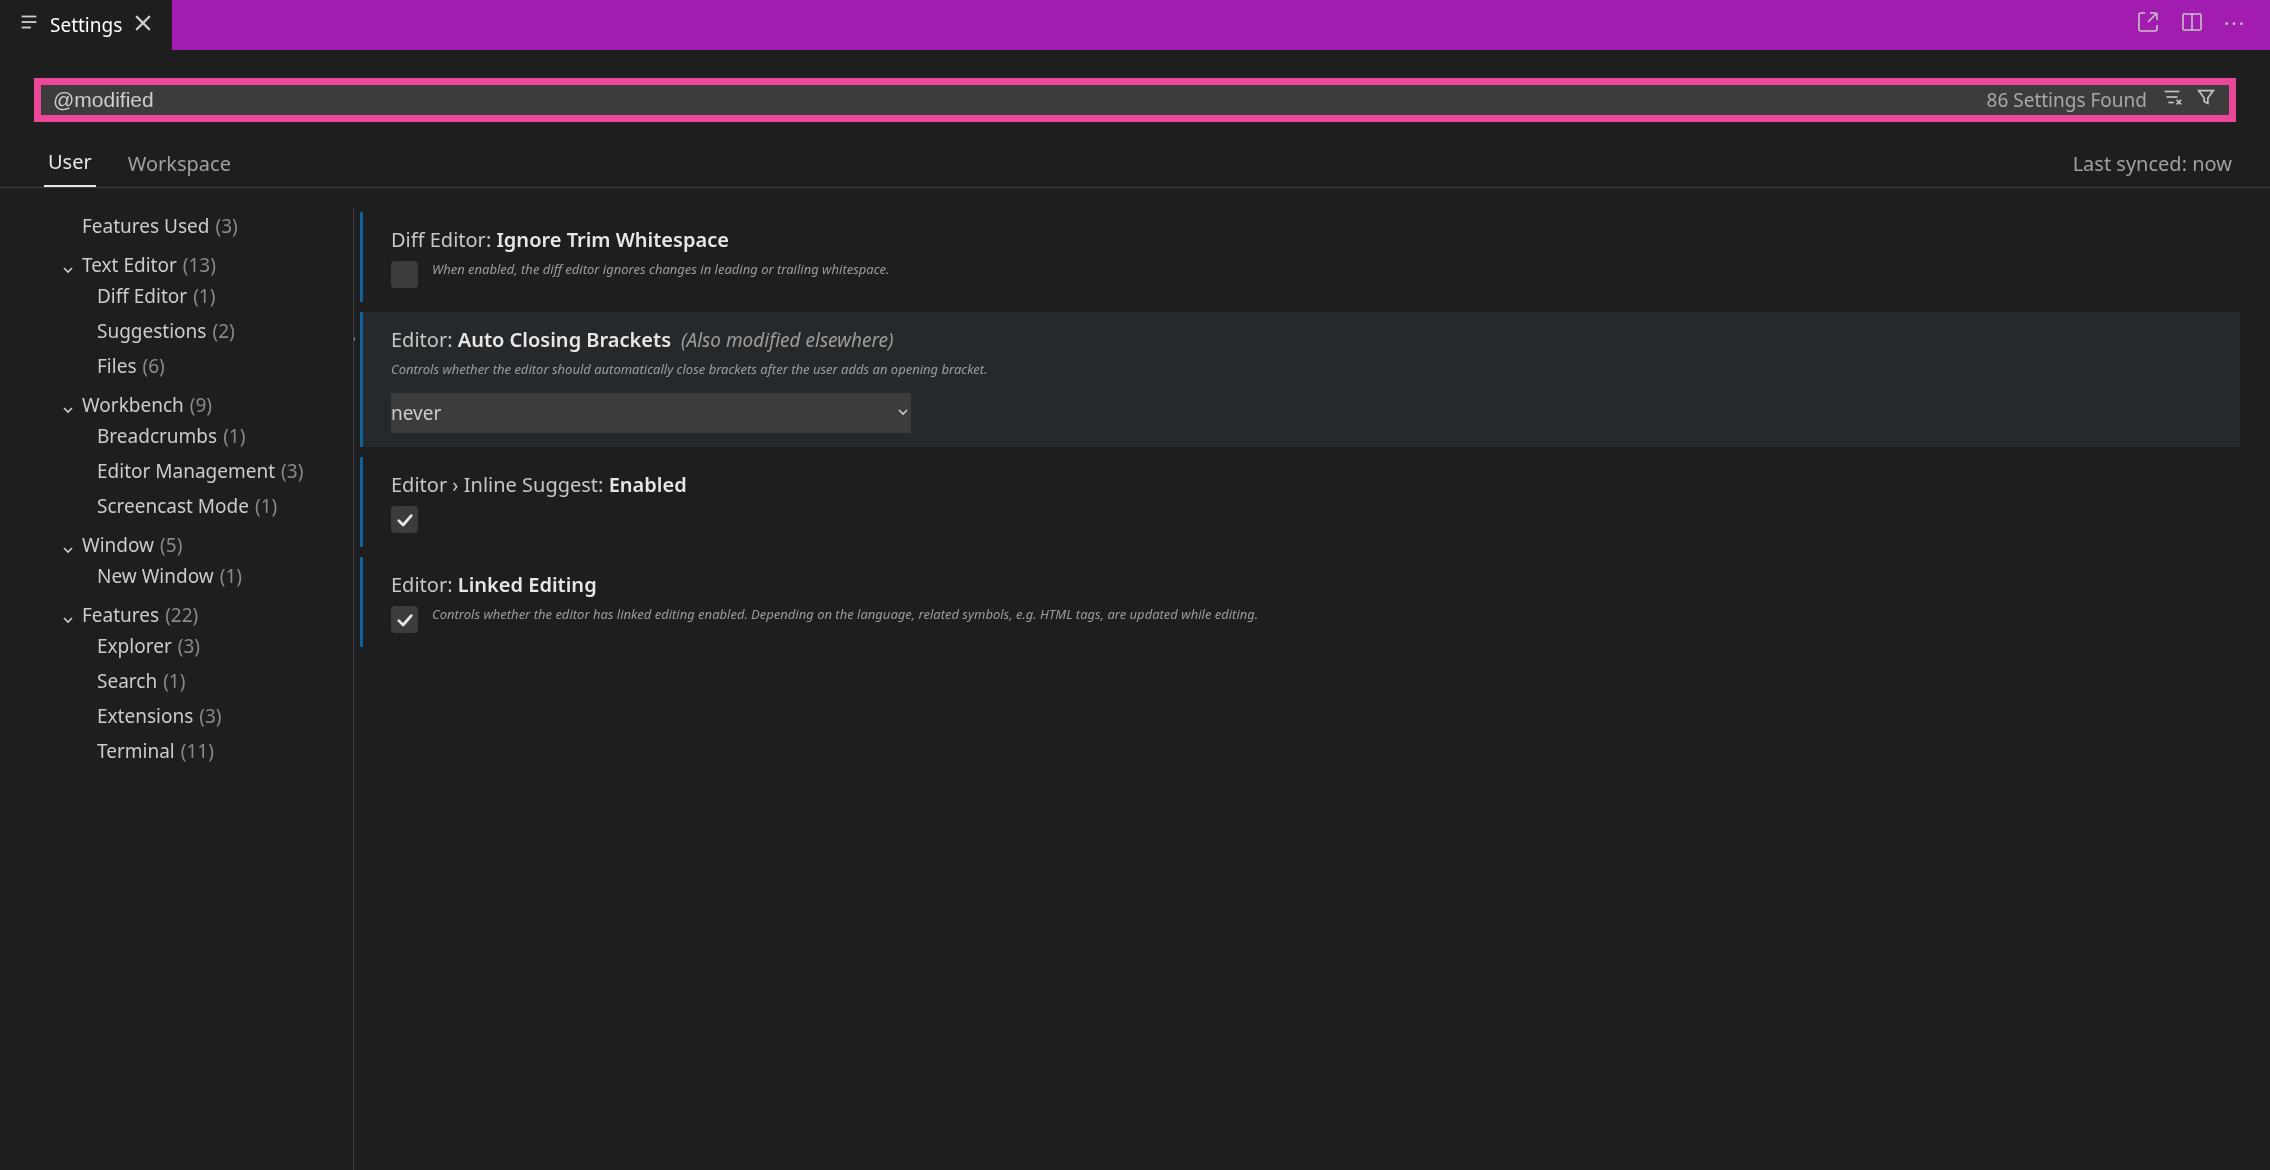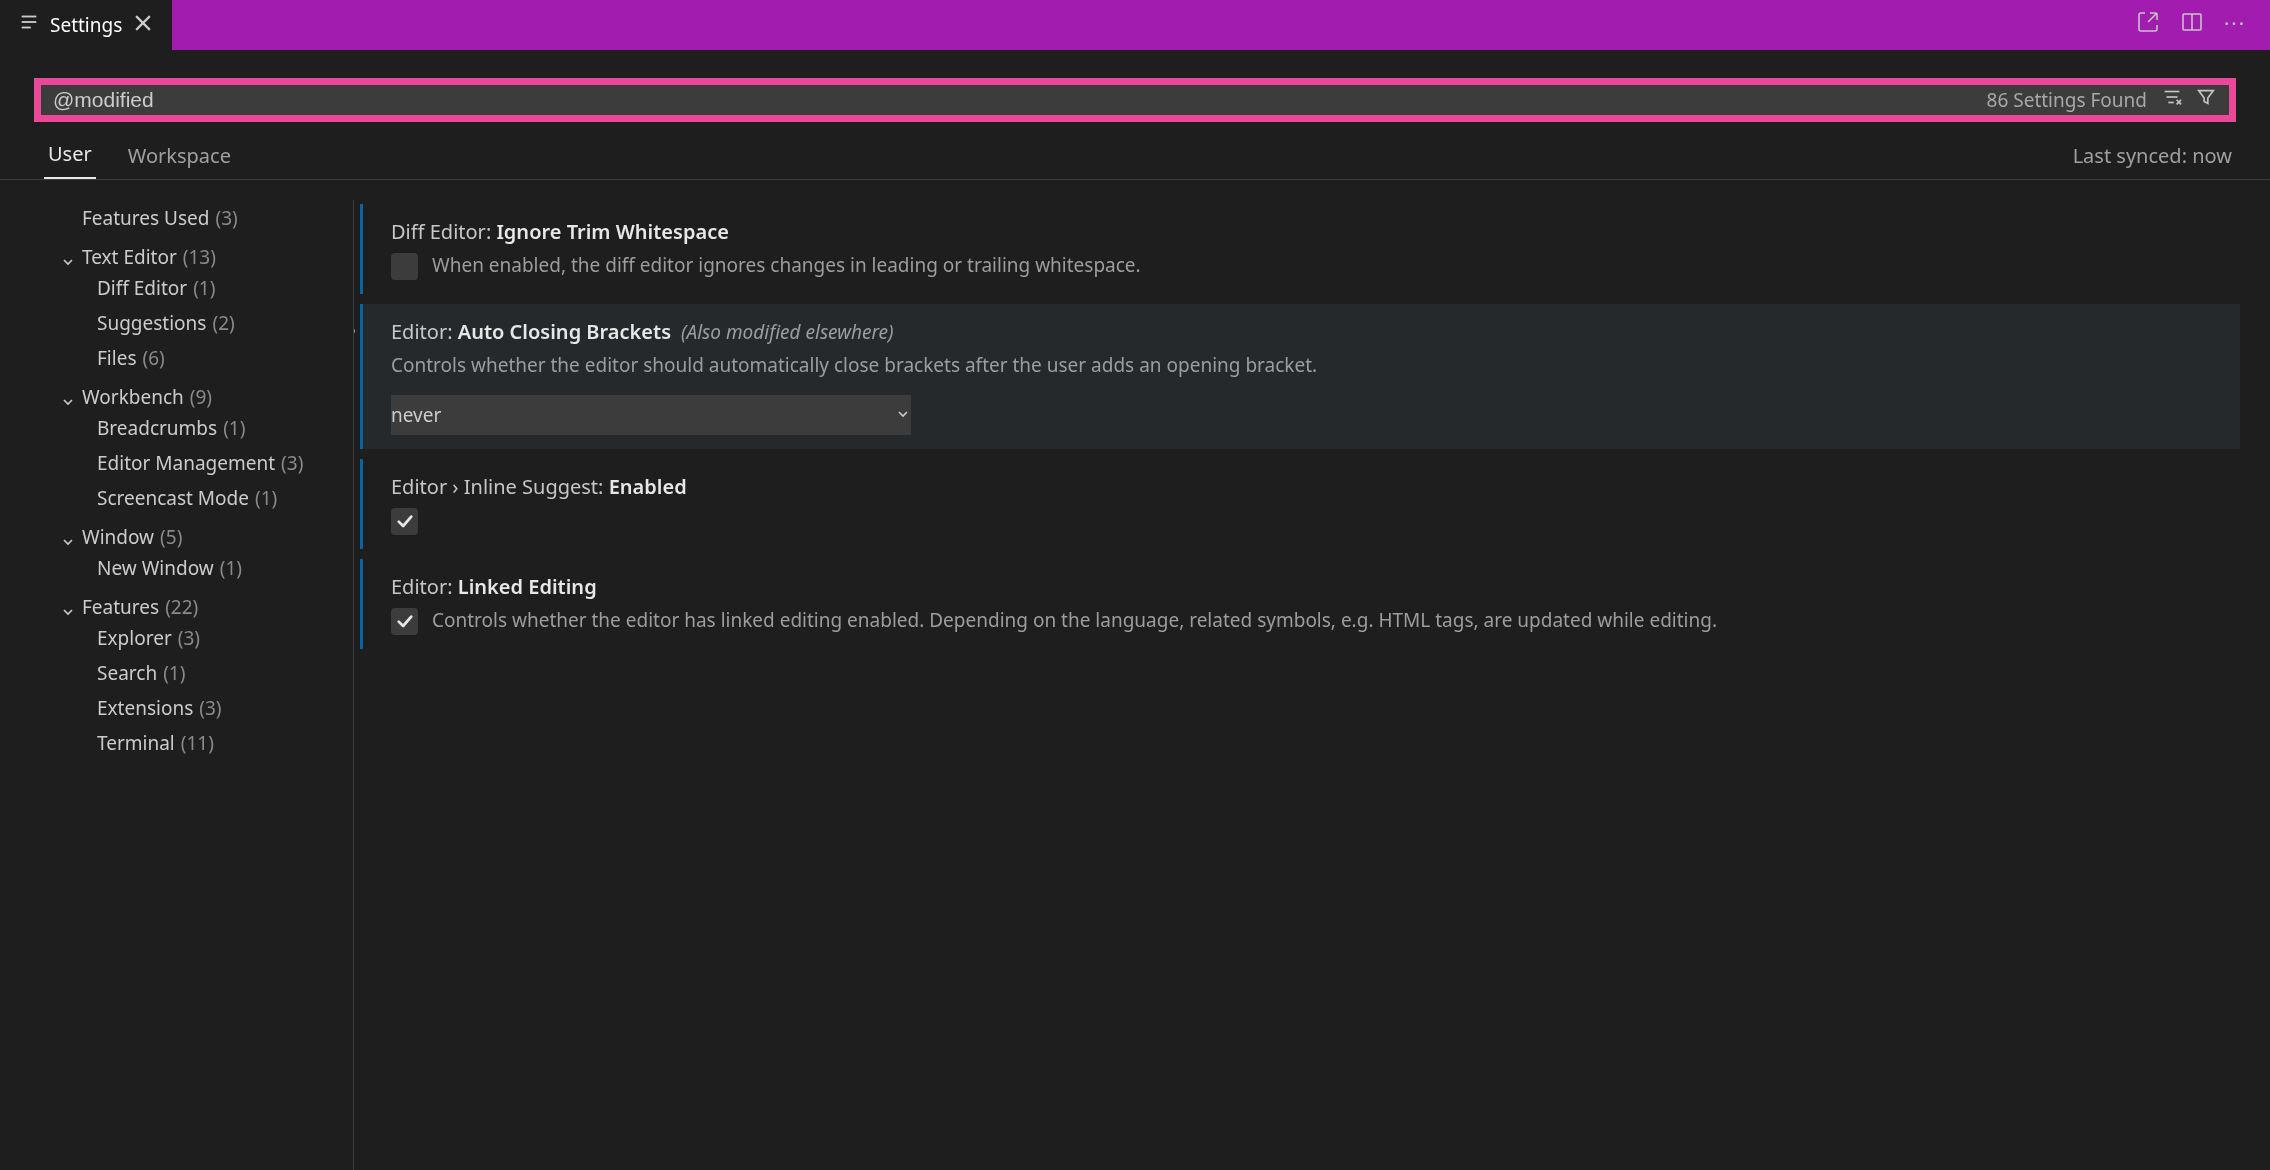--- a/index.html
+++ b/index.html
@@ -64,20 +64,21 @@
     align-items: flex-end;
     padding: 18px 34px 0 44px;
     border-bottom: 1px solid #3c3c3c;
   }
   .scope-tab {
     padding: 0 4px 10px 4px;
     margin-right: 28px;
     color: #a0a0a0;
     cursor: pointer;
     font-size: 20px;
+    margin-top: 8px;
   }
   .scope-tab.active {
     color: #e7e7e7;
     border-bottom: 2px solid #e7e7e7;
   }
   .scoperow .spacer { flex: 1; }
   .scoperow .sync {
     color: #a0a0a0;
     font-size: 20px;
     padding-bottom: 10px;
@@ -136,21 +137,21 @@
   }
   .setting .gear svg { width: 22px; height: 22px; }
   .setting .title {
     color: #e7e7e7;
     font-size: 20px;
     margin-bottom: 6px;
   }
   .setting .title .cat { color: #c7c7c7; font-weight: 400; }
   .setting .title .name { font-weight: 600; color: #e7e7e7; }
   .setting .title .note { font-style: italic; color: #9d9d9d; font-weight: 400; margin-left: 10px; font-size: 19px; }
-  .setting .desc { color: #9d9d9d; font-size: 19px; line-height: 1.55; }
+  .setting .desc { color: #9d9d9d; font-size: 13px; line-height: 1.55; font-style: italic; }
   .setting .row { display: flex; align-items: flex-start; gap: 14px; margin-top: 4px; }
   .checkbox {
     width: 27px;
     height: 27px;
     border-radius: 4px;
     background: #3c3c3c;
     display: flex;
     align-items: center;
     justify-content: center;
     flex-shrink: 0;

